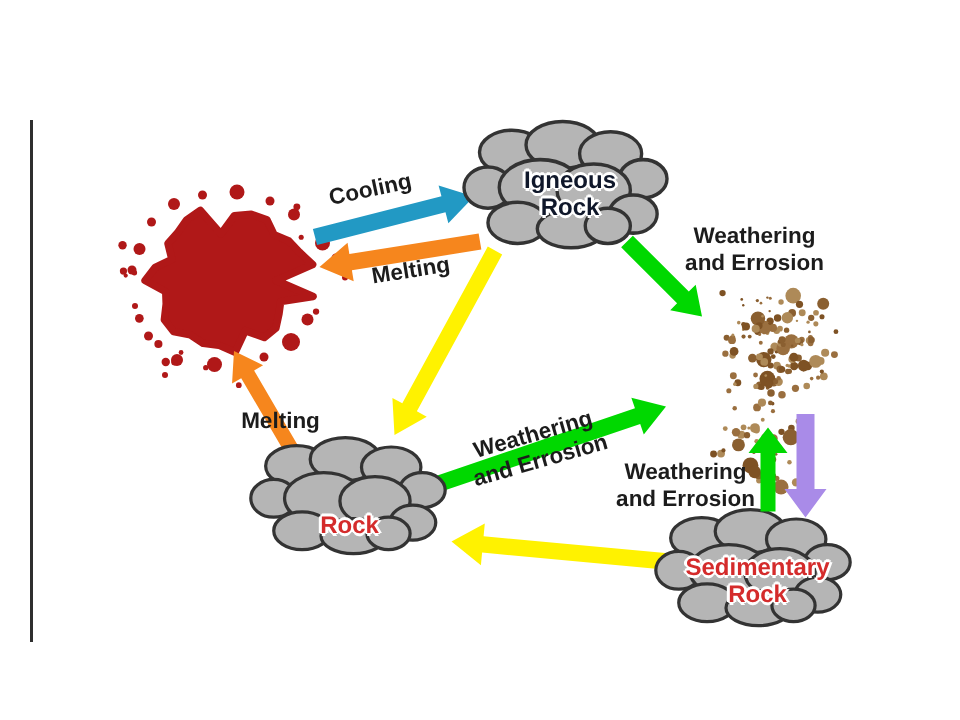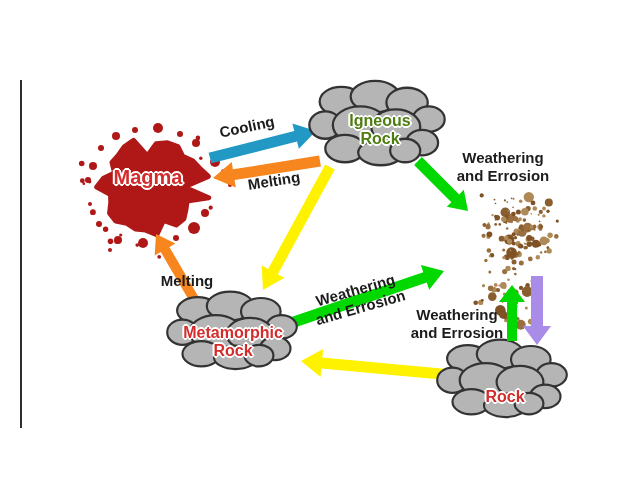--- a/index.html
+++ b/index.html
@@ -304,31 +304,30 @@
   <div class="lbl" style="left:358px;top:299px;--rot:-16deg">
     <span>Weathering</span><br>
     <span>and Errosion</span>
   </div>
 
   <div class="lbl" style="left:457px;top:324px">
     <span>Weathering</span><br>
     <span>and Errosion</span>
   </div>
 
-  <div class="lbl node magma" style="left: 148px; top: 177px; color: rgb(212, 43, 43);">Magma</div>
-
-  <div class="lbl node" style="left: 380px; top: 130px; color: #4d7c0f;">
+
+  <div class="lbl node" style="left: 380px; top: 130px; color: #0f172a;">
     <span>Igneous</span><br>
     <span>Rock</span>
   </div>
 
 
   <div class="lbl node" style="left: 233px; top: 342px; color: rgb(212, 43, 43);">
-    <span>Metamorphic</span><br>
-    <span>Rock</span>
-  </div>
-
-  <div class="lbl node" style="left: 505px; top: 388px; color: rgb(212, 43, 43);">
     <br>
     <span>Rock</span>
   </div>
 
+  <div class="lbl node" style="left: 505px; top: 388px; color: rgb(212, 43, 43);">
+    <span>Sedimentary</span><br>
+    <span>Rock</span>
+  </div>
+
 </div>
 
 </body></html>

